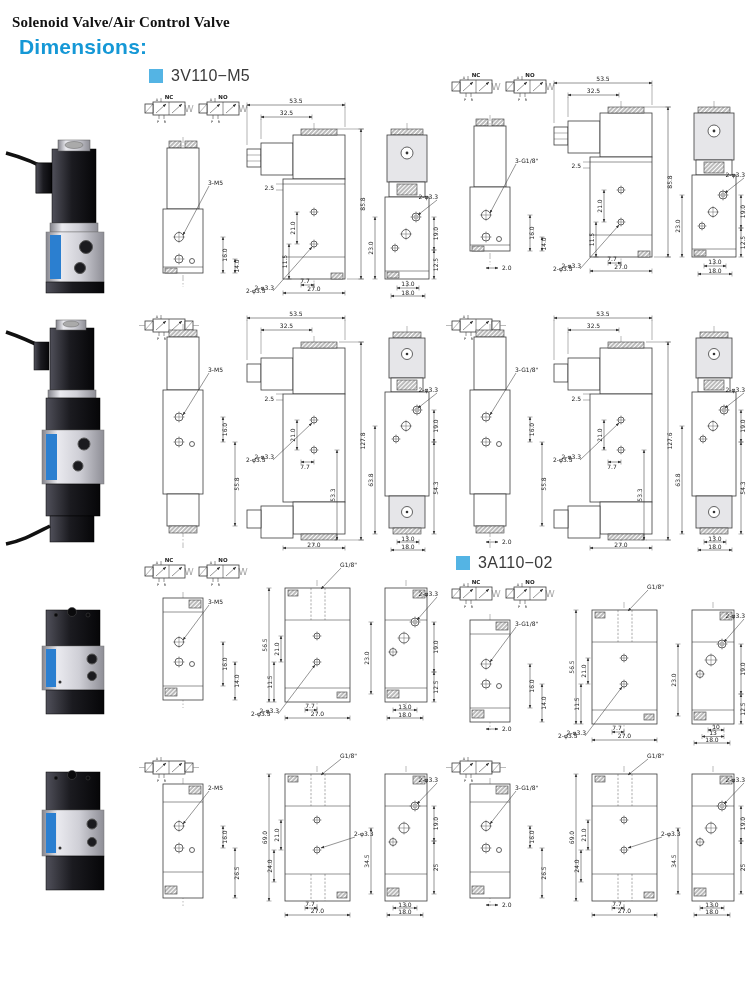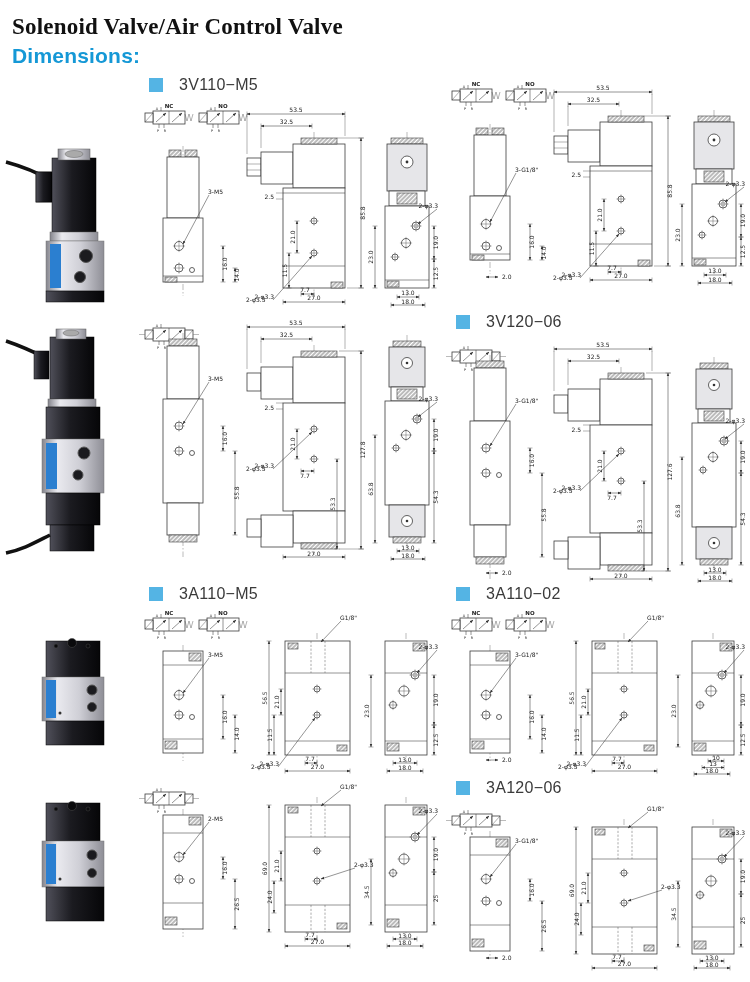--- a/index.html
+++ b/index.html
@@ -1,22 +1,22 @@
 <!DOCTYPE html>
 <html><head>
 <meta charset="utf-8">
 <style>
   html,body{margin:0;padding:0;}
   body{width:750px;height:982px;background:#ffffff;font-family:"Liberation Sans",sans-serif;overflow:hidden;}
-  .page-title{font-family:"Liberation Serif",serif;font-weight:bold;font-size:23px;color:#111;margin:14px 16px 2px 12px;letter-spacing:.2px;}
-  .dim-heading{font-weight:bold;font-size:21px;color:#1598d6;margin:4px 0 6px 12px;letter-spacing:.2px;}
+  .page-title{font-family:"Liberation Serif",serif;font-weight:bold;font-size:15px;color:#111;margin:14px 16px 2px 12px;letter-spacing:.2px;}
+  .dim-heading{font-weight:bold;font-size:21px;color:#1598d6;margin:4px 0 6px 19px;letter-spacing:.2px;}
   .row{display:flex;width:750px;}
   .photo-col{width:135px;flex:none;display:flex;justify-content:center;}
   .section{width:307px;flex:none;}
-  .sec-title{display:flex;align-items:center;gap:16px;padding-left:14px;height:22px;}
+  .sec-title{display:flex;align-items:center;gap:8px;padding-left:14px;height:22px;}
   .bullet{width:14px;height:14px;background:#54b4e4;flex:none;}
   .title-text{font-size:16px;color:#3a3a3a;letter-spacing:.3px;}
   svg.drawing{display:block;}
   svg text{font-family:"DejaVu Sans",sans-serif;}
   .dtxt{font-size:6px;fill:#1a1a1a;}
   .stxt{font-size:5.5px;fill:#1a1a1a;font-weight:bold;}
   .ptxt{font-size:3.5px;fill:#1a1a1a;}
   .dln{stroke:#3c3c3c;stroke-width:.55;fill:none;}
   .thin{stroke:#3c3c3c;stroke-width:.4;fill:none;}
   .oln{stroke:#3c3c3c;stroke-width:.8;fill:#ffffff;}
@@ -576,24 +576,20 @@
             <line x1="284" y1="237.5" x2="284" y2="242.5" class="thin"></line>
             <text x="273" y="238.5" class="dtxt" text-anchor="middle">13.0</text>
             <line x1="256" y1="248" x2="290" y2="248" class="dln" marker-start="url(#a1)" marker-end="url(#a1)"></line>
             <line x1="256" y1="245.5" x2="256" y2="250.5" class="thin"></line>
             <line x1="290" y1="245.5" x2="290" y2="250.5" class="thin"></line>
             <text x="273" y="246.5" class="dtxt" text-anchor="middle">18.0</text>
           </g>
         </svg>
     </div>
     <div class="section">
-      <div class="sec-title">
-          <span class="bullet"></span>
-          <span class="title-text">3V120−06</span>
-        </div>
       <svg class="drawing" width="305" height="250">
           <g>
             <rect x="18" y="17" width="32" height="13" class="oln"></rect>
             <line x1="34" y1="17" x2="34" y2="30" class="dln"></line>
             <line x1="21" y1="28" x2="31" y2="19" class="dln" marker-end="url(#a1)"></line>
             <line x1="37" y1="28" x2="47" y2="19" class="dln" marker-end="url(#a1)"></line>
             <rect x="10" y="19" width="8" height="9" class="oln"></rect>
             <line x1="10" y1="28" x2="18" y2="19" class="thin"></line>
             <rect x="50" y="19" width="8" height="9" class="oln"></rect>
             <line x1="50" y1="28" x2="58" y2="19" class="thin"></line>
@@ -749,24 +745,20 @@
           <circle cx="88" cy="11" r="2" fill="#0a0a0c" stroke="#444" stroke-width="0.5"></circle>
           <rect x="42" y="42" width="62" height="44" fill="url(#gmt)" stroke="#777" stroke-width="0.5"></rect>
           <rect x="46" y="45" width="10" height="38" fill="#2b7fd0"></rect>
           <circle cx="92" cy="55" r="5" fill="#1b1b1f" stroke="#555" stroke-width="1"></circle>
           <circle cx="92" cy="72" r="4.5" fill="#1b1b1f" stroke="#555" stroke-width="1"></circle>
           <circle cx="60" cy="78" r="1.5" fill="#333"></circle>
           <rect x="46" y="86" width="58" height="24" fill="url(#gdk)" stroke="#000" stroke-width="0.5"></rect>
         </svg>
     </div>
     <div class="section">
-      <div class="sec-title">
-          <span class="bullet"></span>
-          <span class="title-text">3A110−M5</span>
-        </div>
       <svg class="drawing" width="305" height="172">
           <g>
             <text x="34" y="10" class="stxt" text-anchor="middle">NC</text>
             <rect x="18" y="13" width="32" height="13" class="oln"></rect>
             <line x1="34" y1="13" x2="34" y2="26" class="dln"></line>
             <line x1="21" y1="24" x2="31" y2="15" class="dln" marker-end="url(#a1)"></line>
             <line x1="37" y1="24" x2="47" y2="15" class="dln" marker-end="url(#a1)"></line>
             <rect x="10" y="15" width="8" height="9" class="oln"></rect>
             <line x1="10" y1="24" x2="18" y2="15" class="thin"></line>
             <polyline points="50,16 52,23 54,16 56,23 58,16" class="thin"></polyline>
@@ -1193,24 +1185,20 @@
             <line x1="282" y1="159.5" x2="282" y2="164.5" class="thin"></line>
             <text x="270" y="160.5" class="dtxt" text-anchor="middle">13.0</text>
             <line x1="252" y1="169" x2="288" y2="169" class="dln" marker-start="url(#a1)" marker-end="url(#a1)"></line>
             <line x1="252" y1="166.5" x2="252" y2="171.5" class="thin"></line>
             <line x1="288" y1="166.5" x2="288" y2="171.5" class="thin"></line>
             <text x="270" y="167.5" class="dtxt" text-anchor="middle">18.0</text>
           </g>
         </svg>
     </div>
     <div class="section">
-      <div class="sec-title">
-          <span class="bullet"></span>
-          <span class="title-text">3A120−06</span>
-        </div>
       <svg class="drawing" width="305" height="172">
           <g>
             <rect x="18" y="15" width="32" height="13" class="oln"></rect>
             <line x1="34" y1="15" x2="34" y2="28" class="dln"></line>
             <line x1="21" y1="26" x2="31" y2="17" class="dln" marker-end="url(#a1)"></line>
             <line x1="37" y1="26" x2="47" y2="17" class="dln" marker-end="url(#a1)"></line>
             <rect x="10" y="17" width="8" height="9" class="oln"></rect>
             <line x1="10" y1="26" x2="18" y2="17" class="thin"></line>
             <rect x="50" y="17" width="8" height="9" class="oln"></rect>
             <line x1="50" y1="26" x2="58" y2="17" class="thin"></line>

